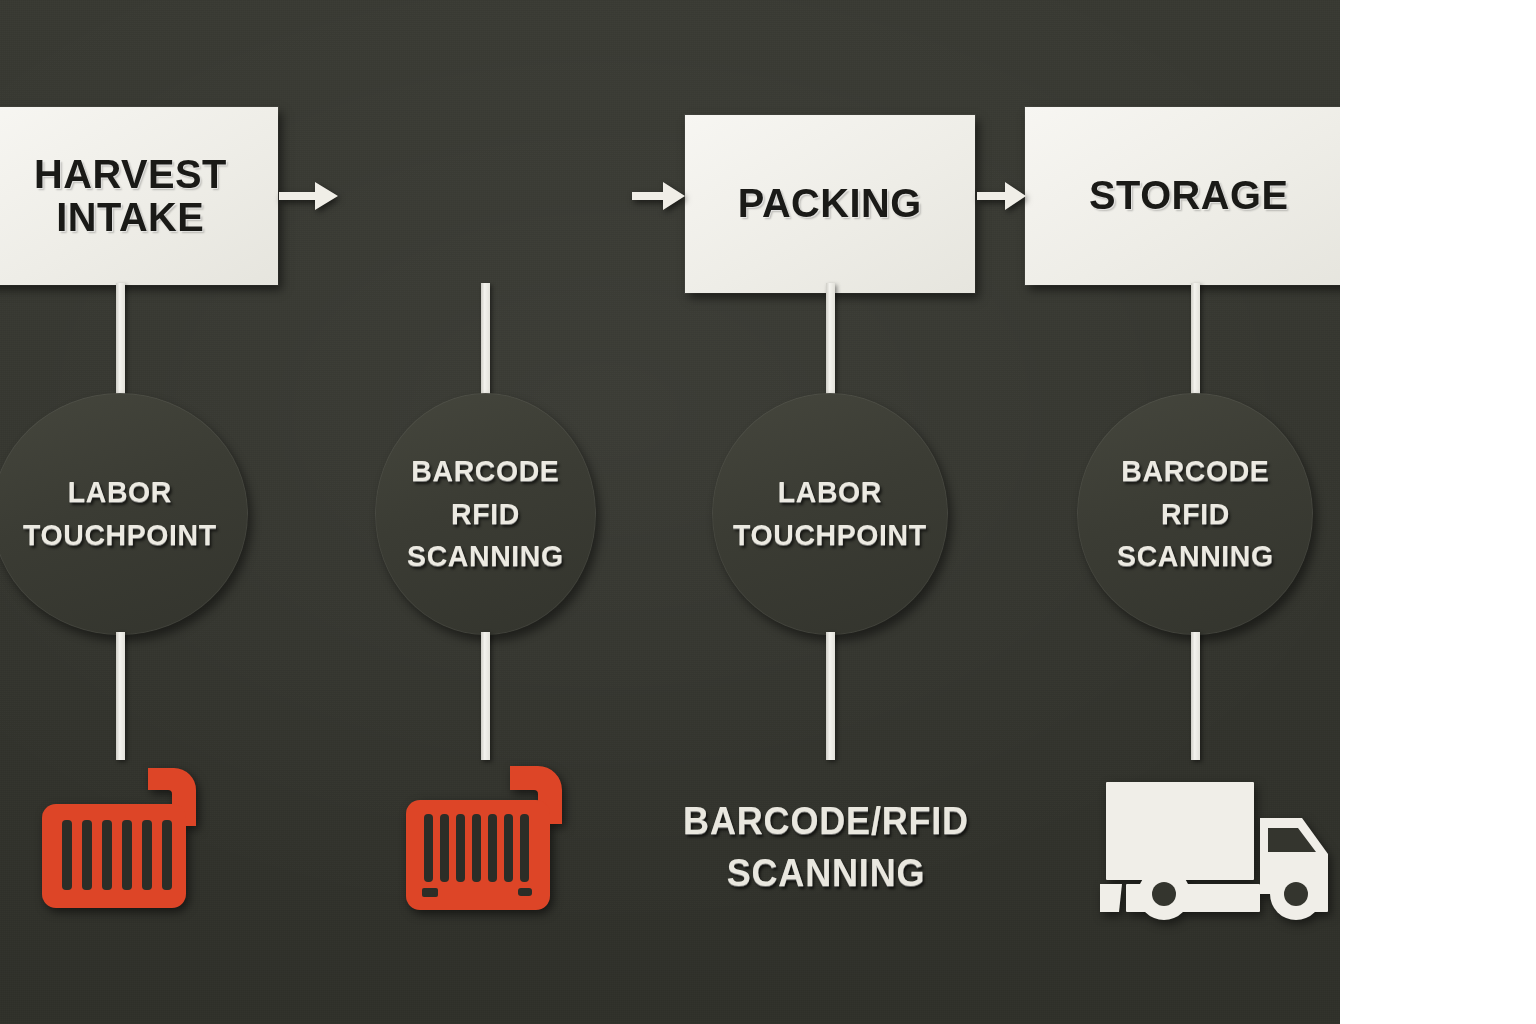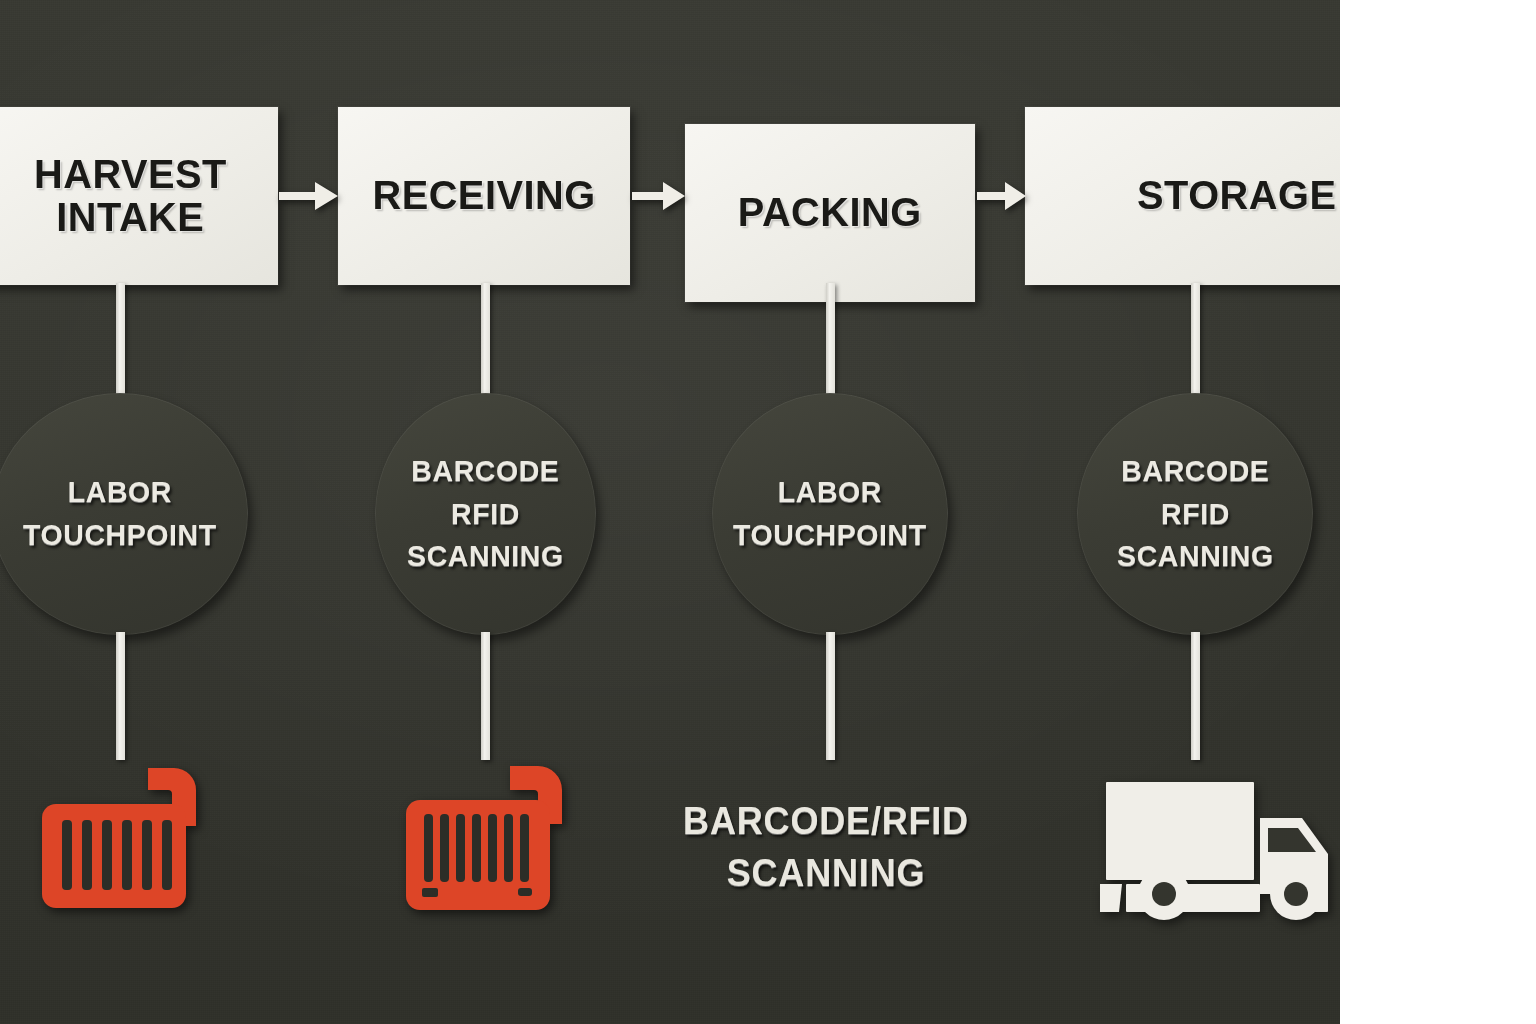--- a/index.html
+++ b/index.html
@@ -136,29 +136,26 @@
 
 <div id="stage">
 
   <div id="grain"></div>
 
   <div class="stage-box" style="left:-18px; top:107px; width:296px; height:178px;">
     <div class="box-label">HARVEST
 INTAKE</div>
   </div>
 
-  <div class="stage-box" style="left:338px; top:107px; width:292px; height:178px;">
-    <div class="box-label">RECEIVING</div>
-  </div>
-
-  <div class="stage-box" style="left:685px; top:124px; width:290px; height:178px;">
+
+  <div class="stage-box" style="left:685px; top:115px; width:290px; height:178px;">
     <div class="box-label">PACKING</div>
   </div>
 
-  <div class="stage-box" style="left:1025px; top:107px; width:328px; height:178px;padding-left:48px;">
+  <div class="stage-box" style="left:1025px; top:107px; width:328px; height:178px;">
     <div class="box-label">STORAGE</div>
   </div>
 
   <div class="arrow" style="left:279px; width:60px;">
     <svg width="60" height="34" viewBox="0 0 60 34" aria-hidden="true">
       <path d="M0 13 H36 V3 L59 17 L36 31 V21 H0 Z" fill="#f0eee7"></path>
     </svg>
   </div>
 
   <div class="arrow" style="left:632px; width:54px;">

